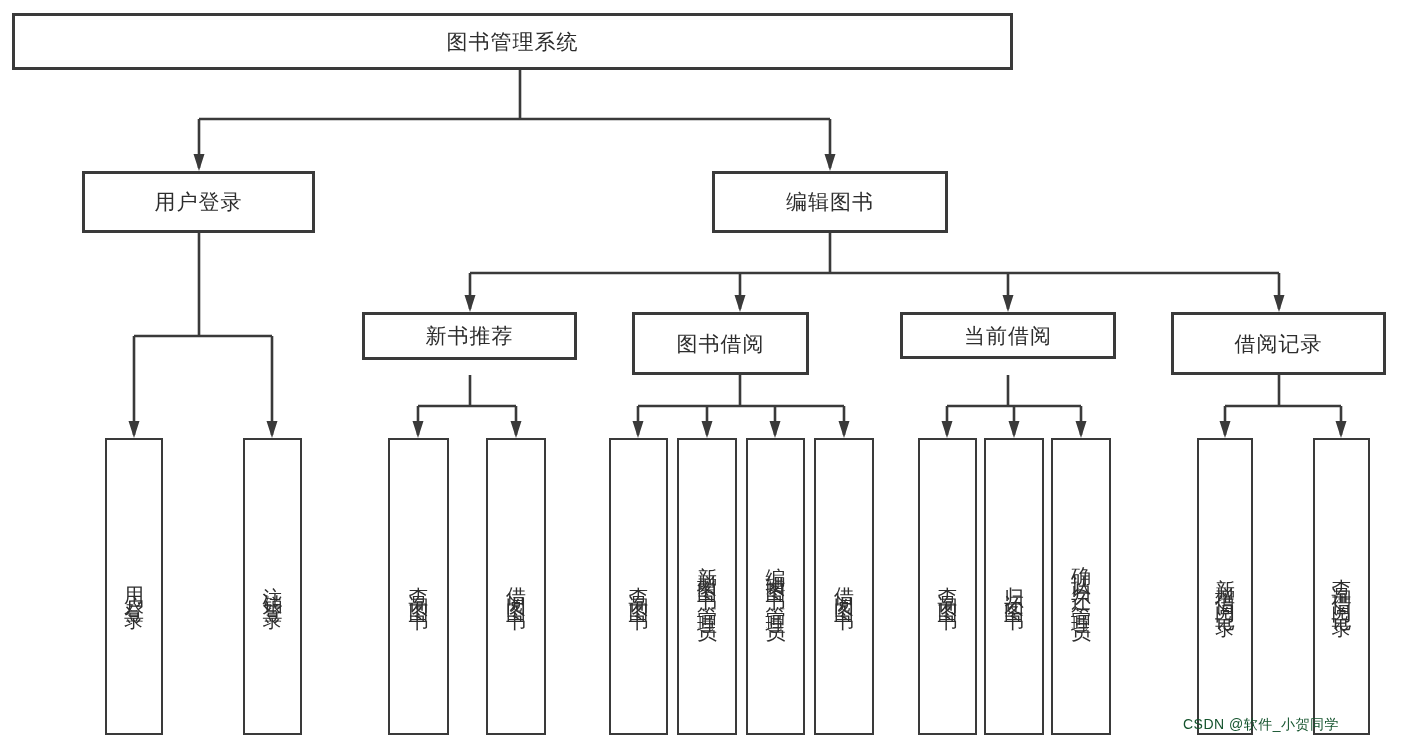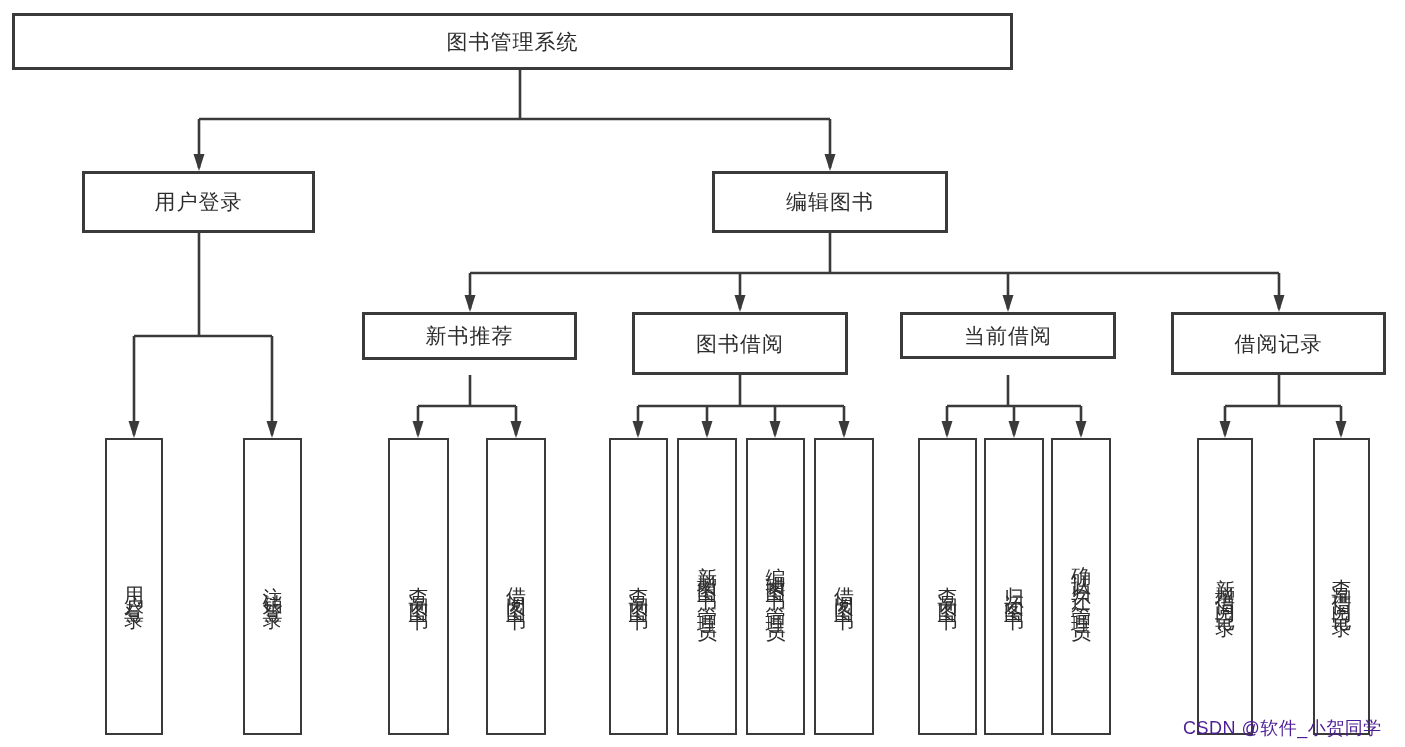--- a/index.html
+++ b/index.html
@@ -14,21 +14,21 @@
     color:#2d2d2d;box-sizing:border-box;
   }
   .box.h span{font-size:21px;letter-spacing:1px;white-space:nowrap;}
   .box.v{border-width:2.5px;}
   .box.v span{
     writing-mode:vertical-rl;text-orientation:mixed;
     font-size:20px;letter-spacing:8px;line-height:1.05;white-space:nowrap;
   }
   .watermark{
     position:absolute;left:1183px;top:716px;
-    color:#4c1d95;font-size:18px;letter-spacing:.5px;white-space:nowrap;
+    color:#14532d;font-size:14px;letter-spacing:.5px;white-space:nowrap;
   }
 </style>
 </head>
 <body>
 
 <div class="canvas">
 
   <svg class="wires" viewBox="0 0 1405 747">
     <path fill="none" stroke="#3a3a3a" stroke-width="2.6" d="
       M520 70 V119 M199 119 H830 M199 119 V168 M830 119 V168
@@ -67,21 +67,21 @@
   <div class="box h" style="left:82px;top:171px;width:233px;height:62px">
     <span>用户登录</span>
   </div>
   <div class="box h" style="left:712px;top:171px;width:236px;height:62px">
     <span>编辑图书</span>
   </div>
 
   <div class="box h" style="left:362px;top:312px;width:215px;height:48px">
     <span>新书推荐</span>
   </div>
-  <div class="box h" style="left:632px;top:312px;width:216px;height:63px">
+  <div class="box h" style="left:632px;top:312px;width:177px;height:63px">
     <span>图书借阅</span>
   </div>
   <div class="box h" style="left:900px;top:312px;width:216px;height:47px">
     <span>当前借阅</span>
   </div>
   <div class="box h" style="left:1171px;top:312px;width:215px;height:63px">
     <span>借阅记录</span>
   </div>
 
   <div class="box v" style="left:105px;top:438px;width:58px;height:297px">

